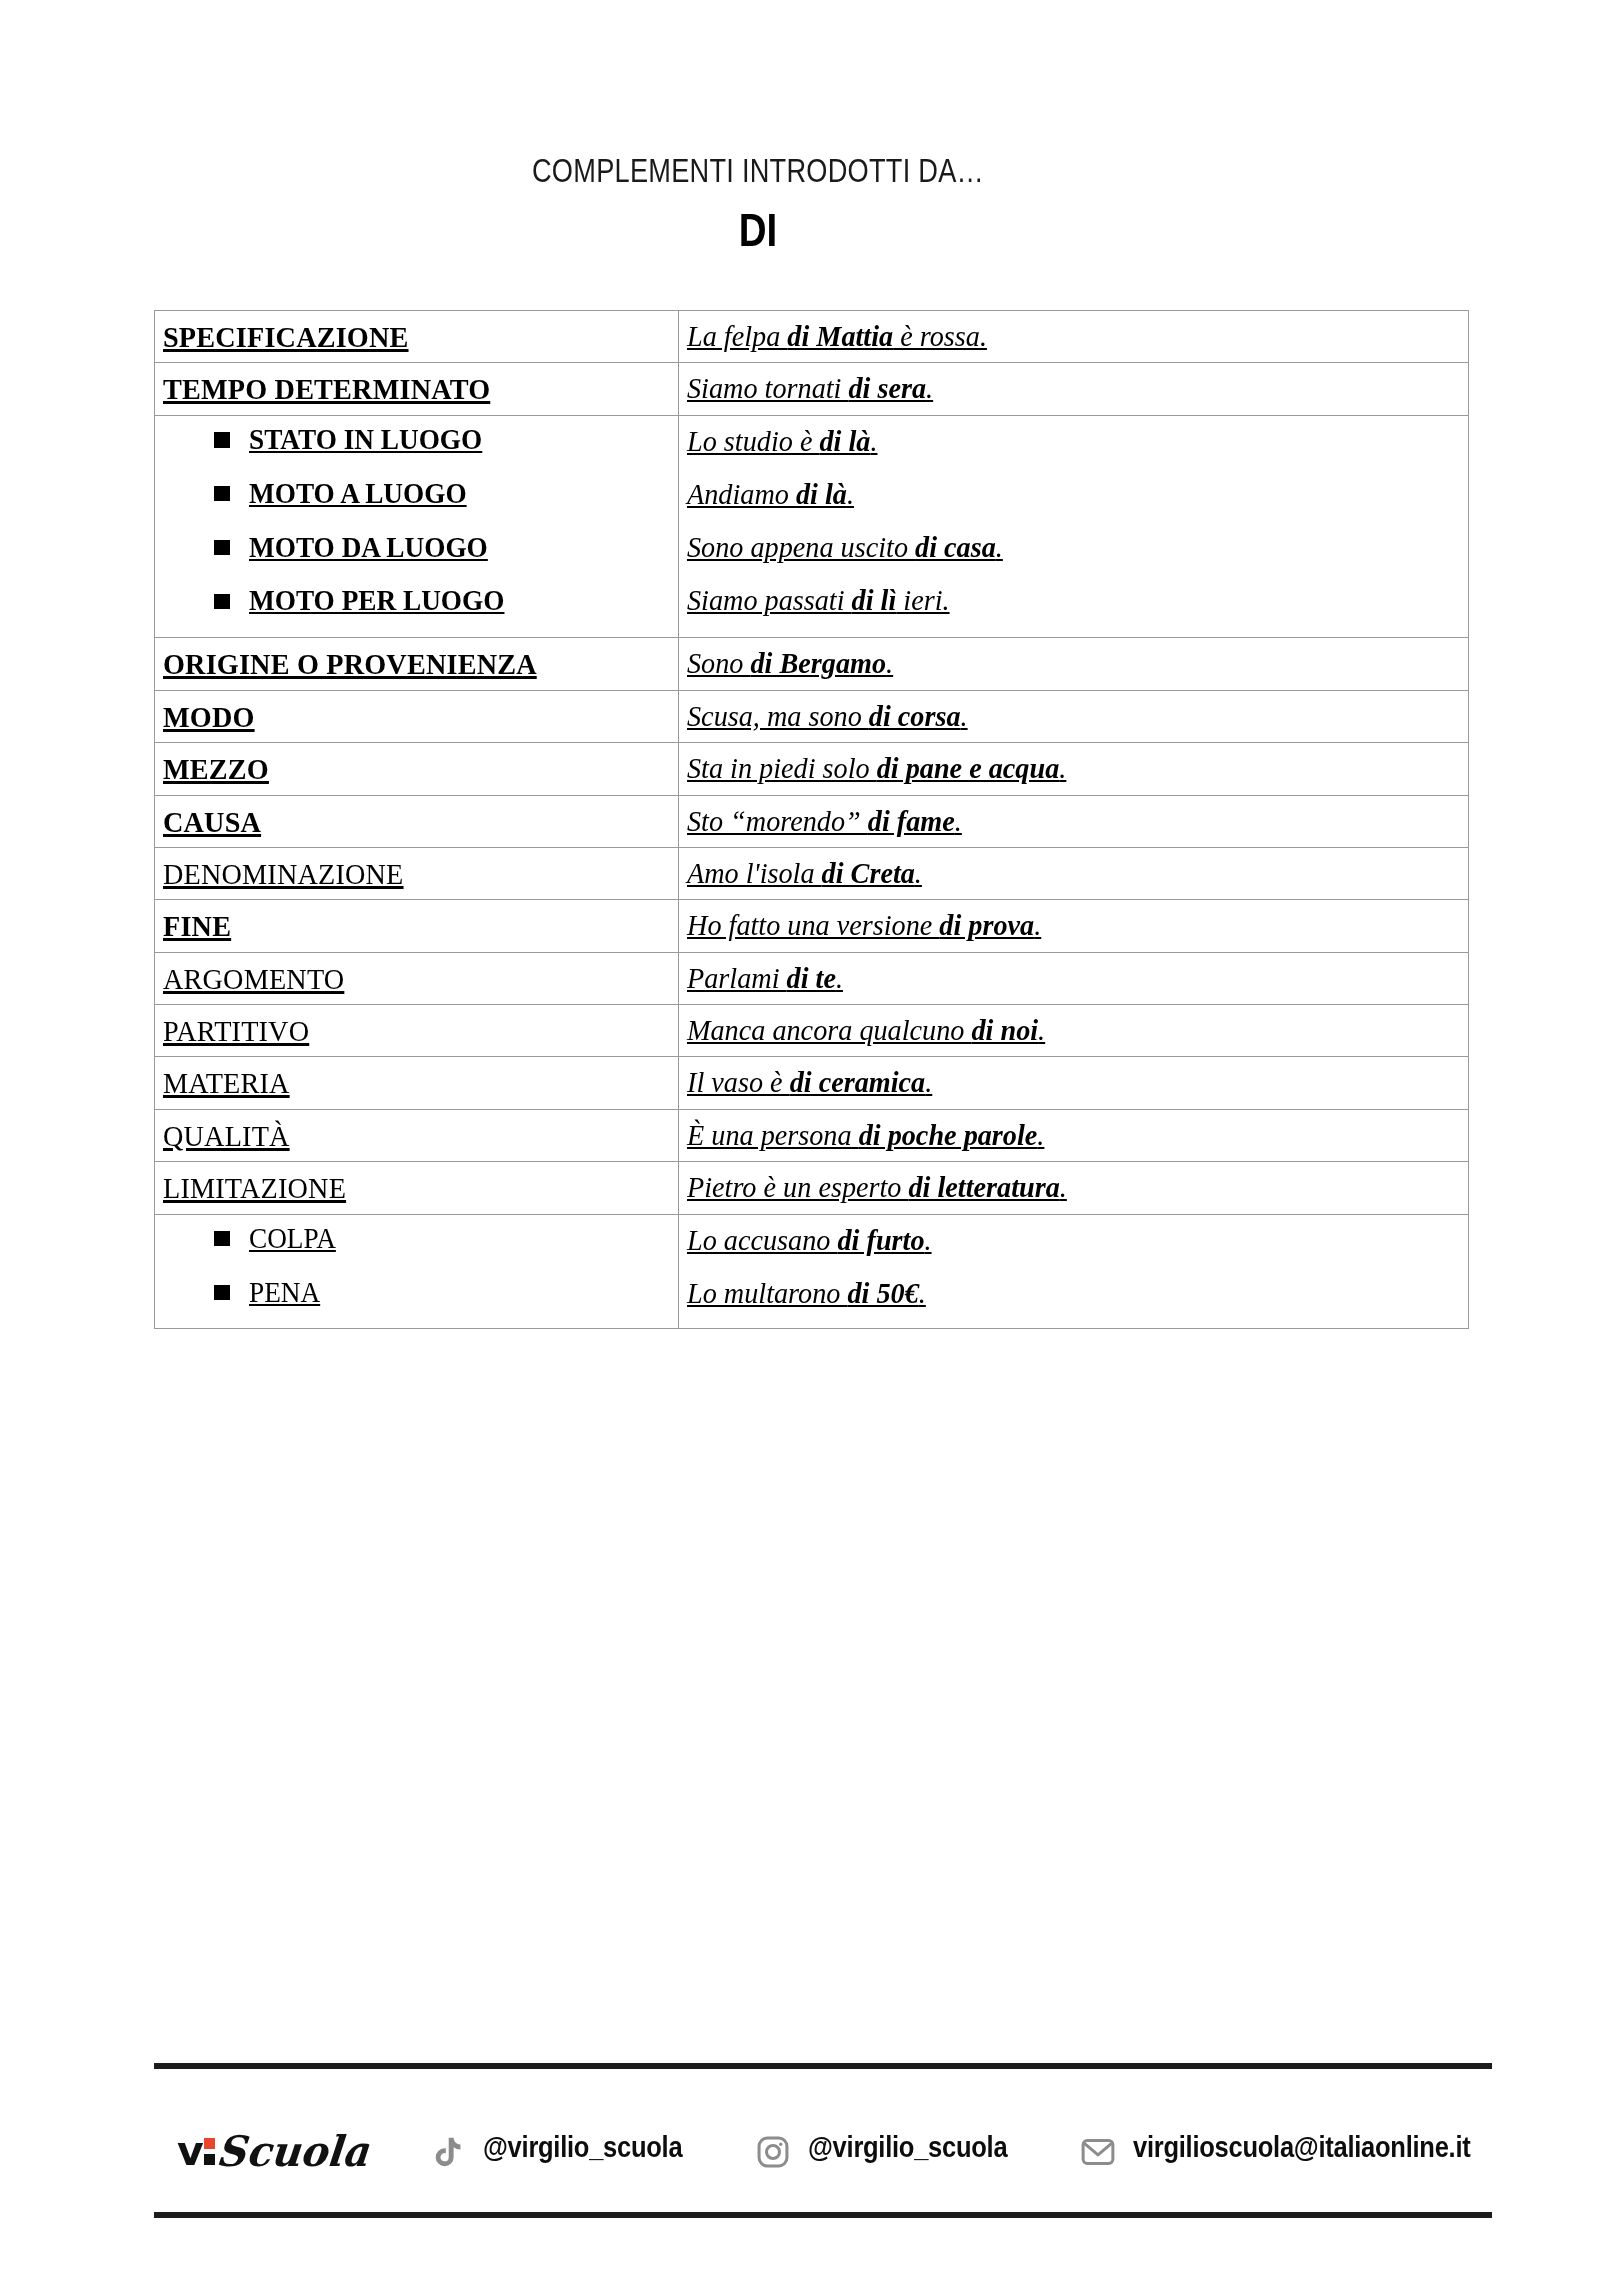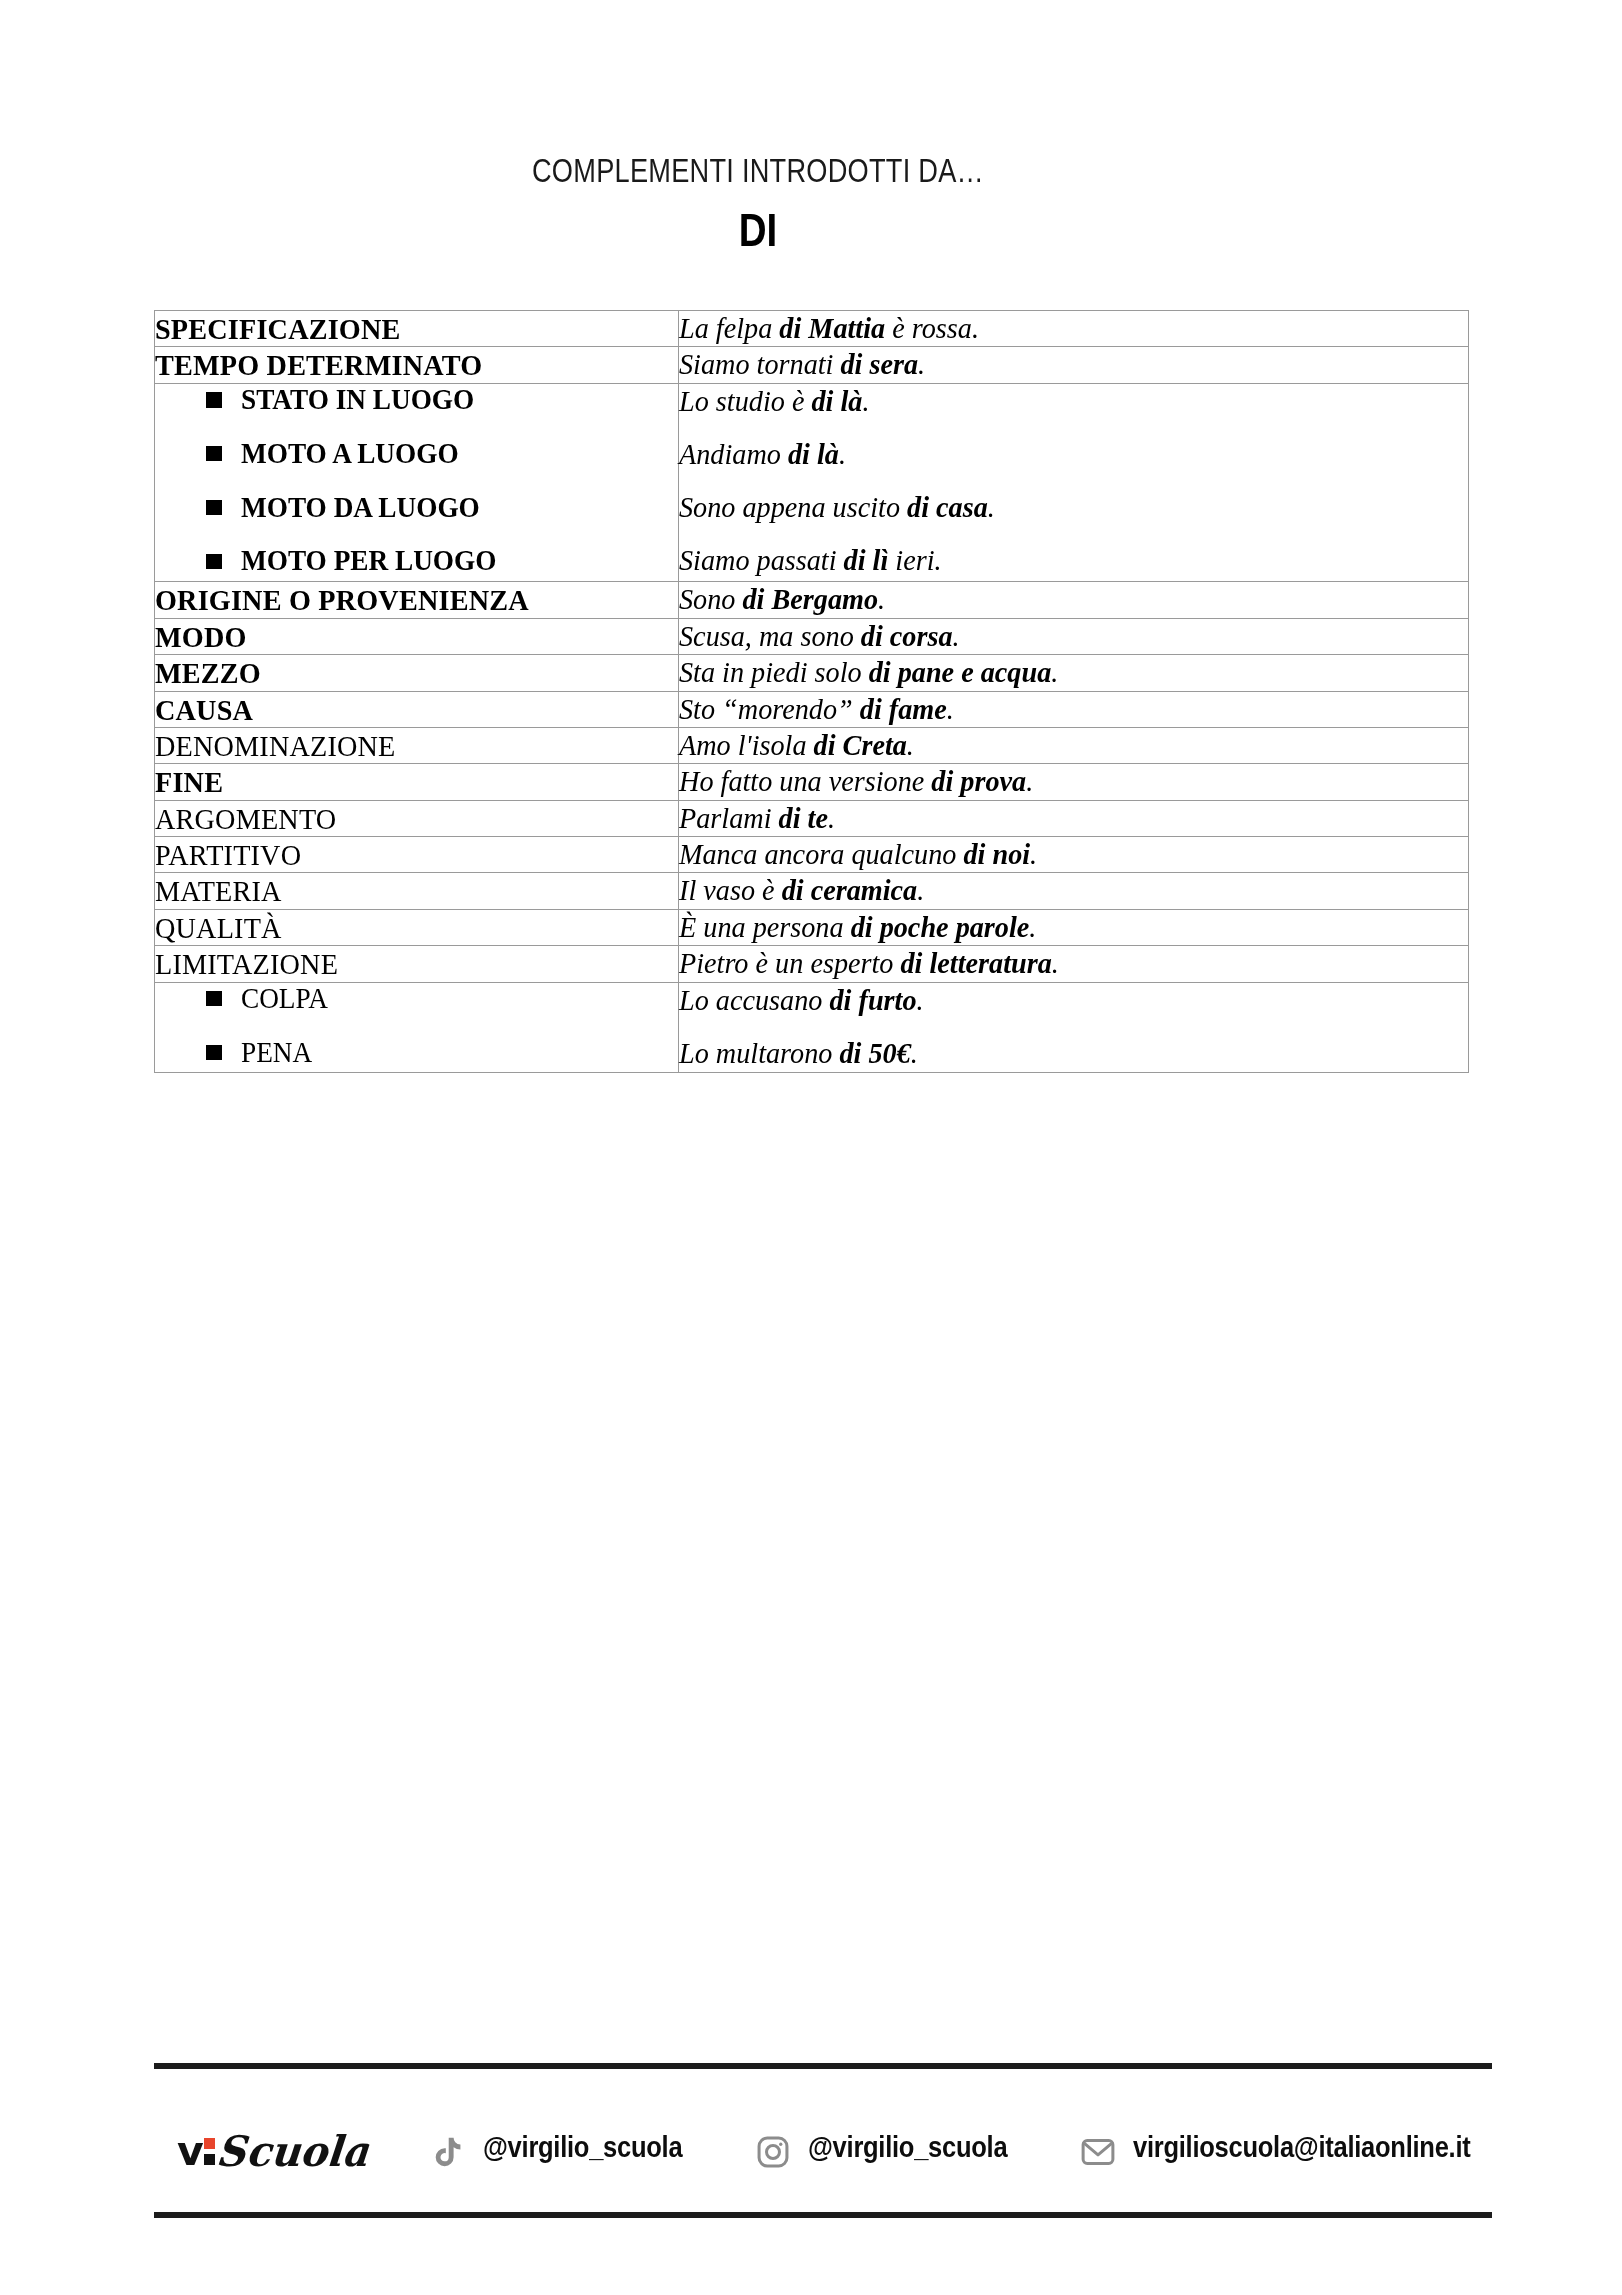--- a/index.html
+++ b/index.html
@@ -52,21 +52,22 @@
     position: absolute;
     left: 154px;
     top: 310px;
     width: 1314px;
     border-collapse: collapse;
     table-layout: fixed;
   }
   .grammar-table td {
     border: 0.7px solid #9a9a9a;
     vertical-align: top;
-    padding: 0;
+    padding: 8px;
+    text-decoration: underline;
   }
   .col-label { width: 524px; }
   .col-example { width: 790px; }
 
   .label-cell {
     padding: 11.8px 0 19.6px 14.4px;
   }
   .example-cell {
     padding: 11.8px 0 19.6px 17px;
   }
@@ -85,21 +86,21 @@
   .sub-list {
     list-style: none;
     margin: 0;
     padding: 0;
   }
   .sub-list li {
     display: flex;
     align-items: center;
     margin: 0 0 22px 0;
   }
-  .sub-list li:last-child { margin-bottom: 4px; }
+  .sub-list li:last-child { margin-bottom: 12px; }
   .bullet-sq {
     display: inline-block;
     width: 15.7px;
     height: 15.7px;
     background: #000000;
     margin-right: 19.6px;
     margin-left: 51px;
     flex: 0 0 auto;
   }
   .sub-label {

